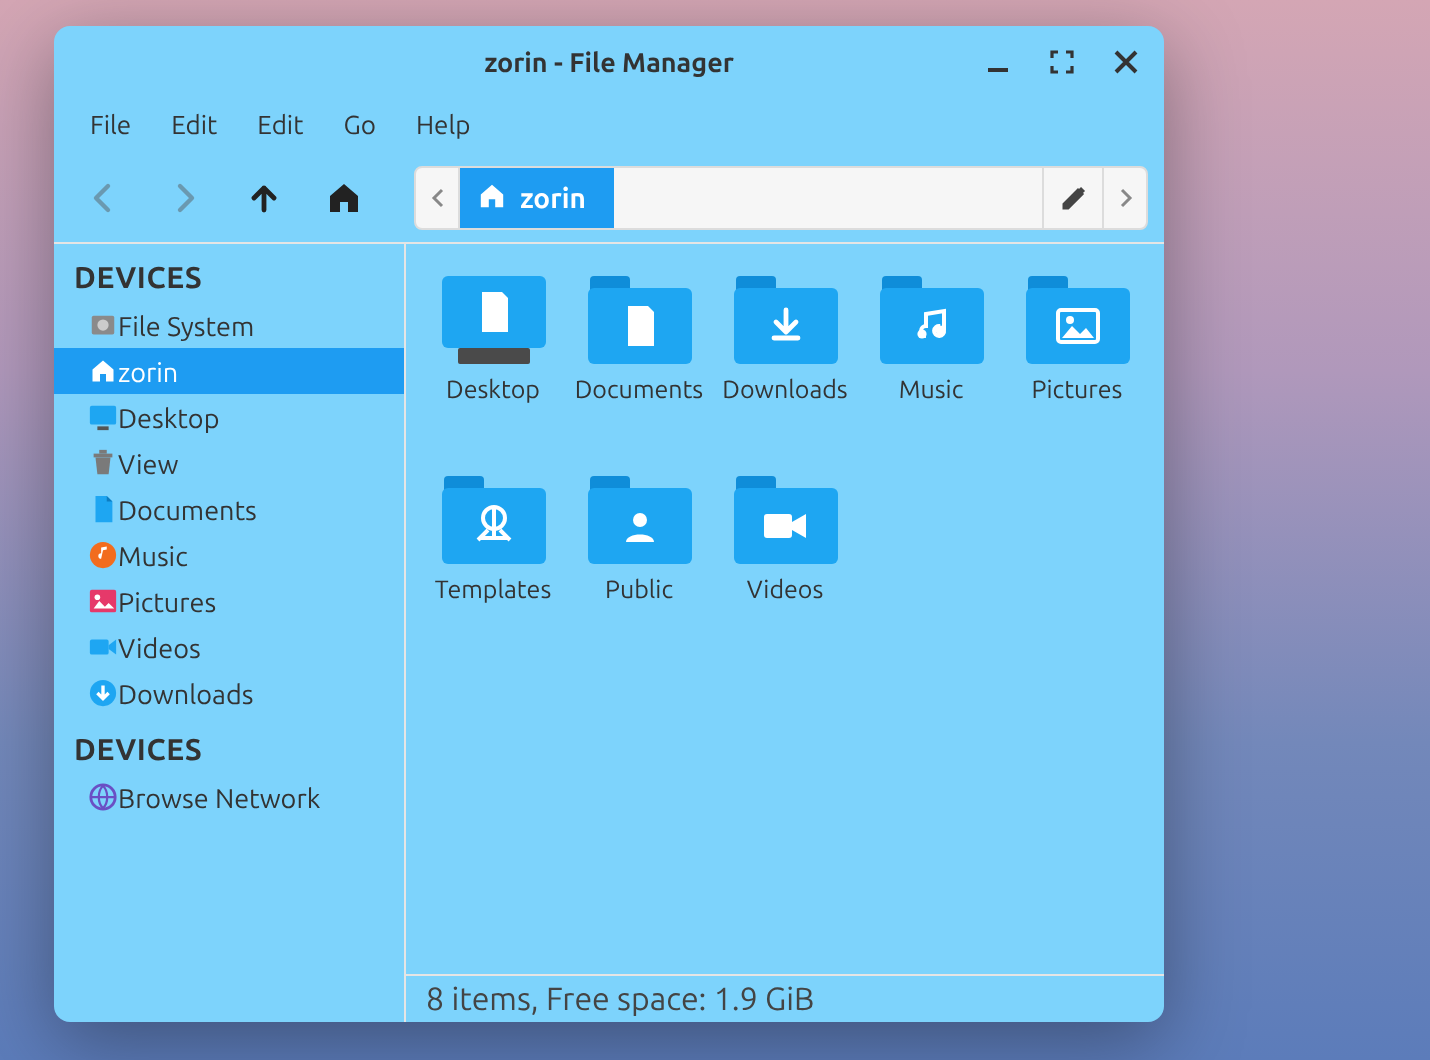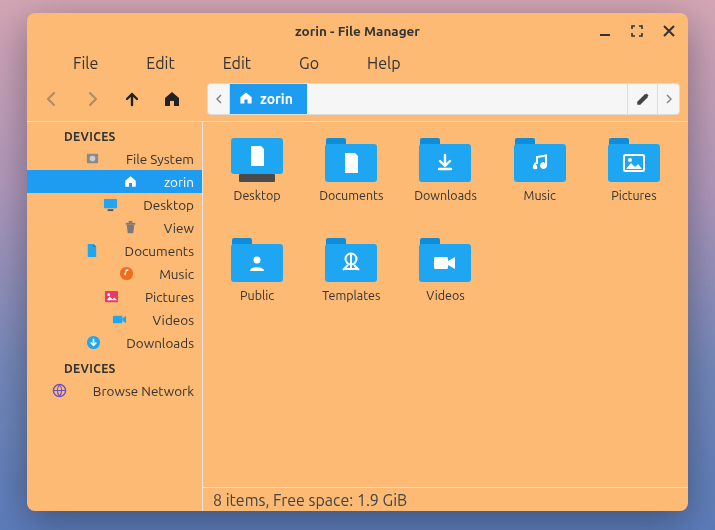--- a/index.html
+++ b/index.html
@@ -11,23 +11,23 @@
     font-size: 13px;
     color: #333;
     background: linear-gradient(to bottom, #d4a6b4 0%, #b098bb 35%, #7388ba 70%, #5c7cba 100%);
     overflow: hidden;
     position: relative;
   }
   .window {
     position: absolute;
     left: 27px;
     top: 13px;
-    width: 661px;
+    width: 555px;
     height: 498px;
-    background: #fdba74;
+    background: #7dd3fc;
     border-radius: 8px;
     box-shadow: 0 10px 40px rgba(0,0,0,0.35);
     display: flex;
     flex-direction: column;
     overflow: hidden;
   }
   .titlebar {
     height: 36px;
     display: flex;
     align-items: center;
@@ -61,22 +61,21 @@
     height: 28px;
     display: flex;
     align-items: center;
     gap: 4px;
     padding: 0 10px;
   }
   .menubar .menu-item {
     padding: 3px 8px;
     border-radius: 3px;
     cursor: pointer;
-    font-size: 16px;
-    margin-left: 28px;
+    font-size: 13px;
   }
   .toolbar {
     height: 44px;
     display: flex;
     align-items: center;
     padding: 0 8px;
     gap: 6px;
   }
   .tool-btn {
     width: 34px;
@@ -136,35 +135,33 @@
     border-top: 1px solid #e5e5e5;
     min-height: 0;
   }
   .sidebar {
     width: 176px;
     border-right: 1px solid #e5e5e5;
     overflow-y: auto;
     padding-bottom: 6px;
   }
   .sb-header {
-    font-size: 12px;
+    font-size: 15px;
     font-weight: 700;
     letter-spacing: .3px;
     color: #333;
     padding: 8px 10px 4px;
-    margin-left: 27px;
   }
   .sb-item {
     display: flex;
     align-items: center;
-    gap: 25px;
+    gap: 0;
     padding: 3.5px 8px 3.5px 16px;
     cursor: pointer;
     font-size: 13.5px;
-    justify-content: flex-end;
   }
   .sb-item.selected {
     background: #1e9cf2;
     color: #fff;
   }
   .sb-icon {
     width: 16px; height: 16px;
     display:flex;align-items:center;justify-content:center;
     flex-shrink:0;
   }
@@ -495,47 +492,47 @@
                 </svg>
               </div>
           </div>
           <span class="file-label">Pictures</span>
         </div>
 
         <div class="file-item">
           <div class="folder-icon">
             <div class="folder-tab"></div>
             <div class="folder-body">
-                <svg width="22" height="22" viewBox="0 0 22 22">
-                  <circle cx="11" cy="8" r="3.5" fill="#fff"></circle>
-                  <path d="M4 19 C4 14 18 14 18 19 Z" fill="#fff"></path>
-                </svg>
-              </div>
-          </div>
-          <span class="file-label">Public</span>
-        </div>
-
-        <div class="file-item">
-          <div class="folder-icon">
-            <div class="folder-tab"></div>
-            <div class="folder-body">
                 <svg width="24" height="24" viewBox="0 0 24 24">
                   <path d="M12 3 L12 18 M5 18 L19 18" stroke="#fff" stroke-width="2"></path>
                   <circle cx="12" cy="8" r="5.5" fill="none" stroke="#fff" stroke-width="2"></circle>
                   <path d="M9 14 L4 19 M15 14 L20 19" stroke="#fff" stroke-width="2"></path>
                 </svg>
               </div>
           </div>
           <span class="file-label">Templates</span>
         </div>
 
         <div class="file-item">
           <div class="folder-icon">
             <div class="folder-tab"></div>
             <div class="folder-body">
+                <svg width="22" height="22" viewBox="0 0 22 22">
+                  <circle cx="11" cy="8" r="3.5" fill="#fff"></circle>
+                  <path d="M4 19 C4 14 18 14 18 19 Z" fill="#fff"></path>
+                </svg>
+              </div>
+          </div>
+          <span class="file-label">Public</span>
+        </div>
+
+        <div class="file-item">
+          <div class="folder-icon">
+            <div class="folder-tab"></div>
+            <div class="folder-body">
                 <svg width="26" height="20" viewBox="0 0 26 20">
                   <rect x="2" y="4" width="14" height="12" rx="1.5" fill="#fff"></rect>
                   <path d="M16 8 L23 4 L23 16 L16 12 Z" fill="#fff"></path>
                 </svg>
               </div>
           </div>
           <span class="file-label">Videos</span>
         </div>
 
       </div>

